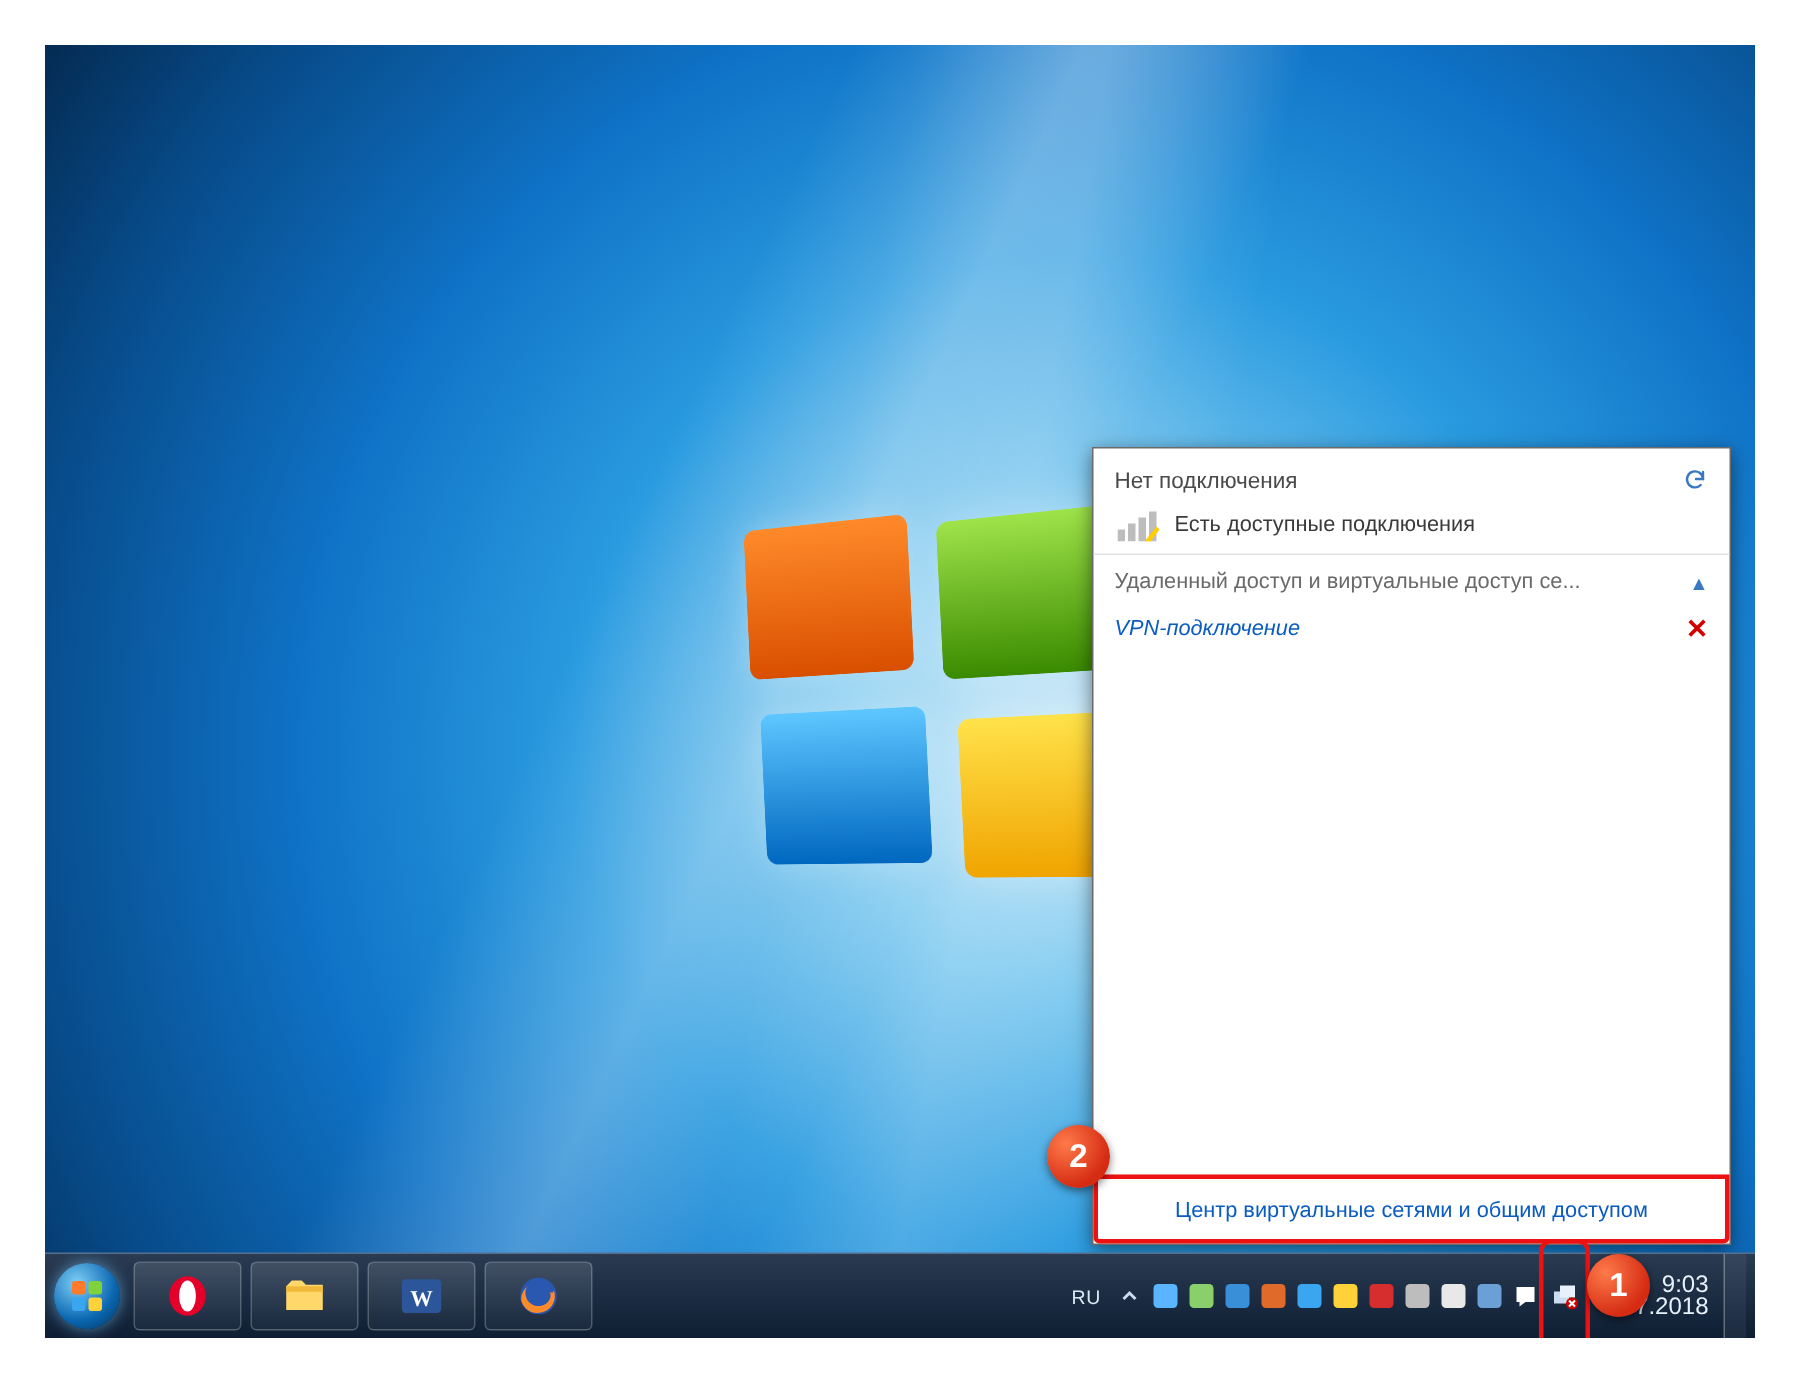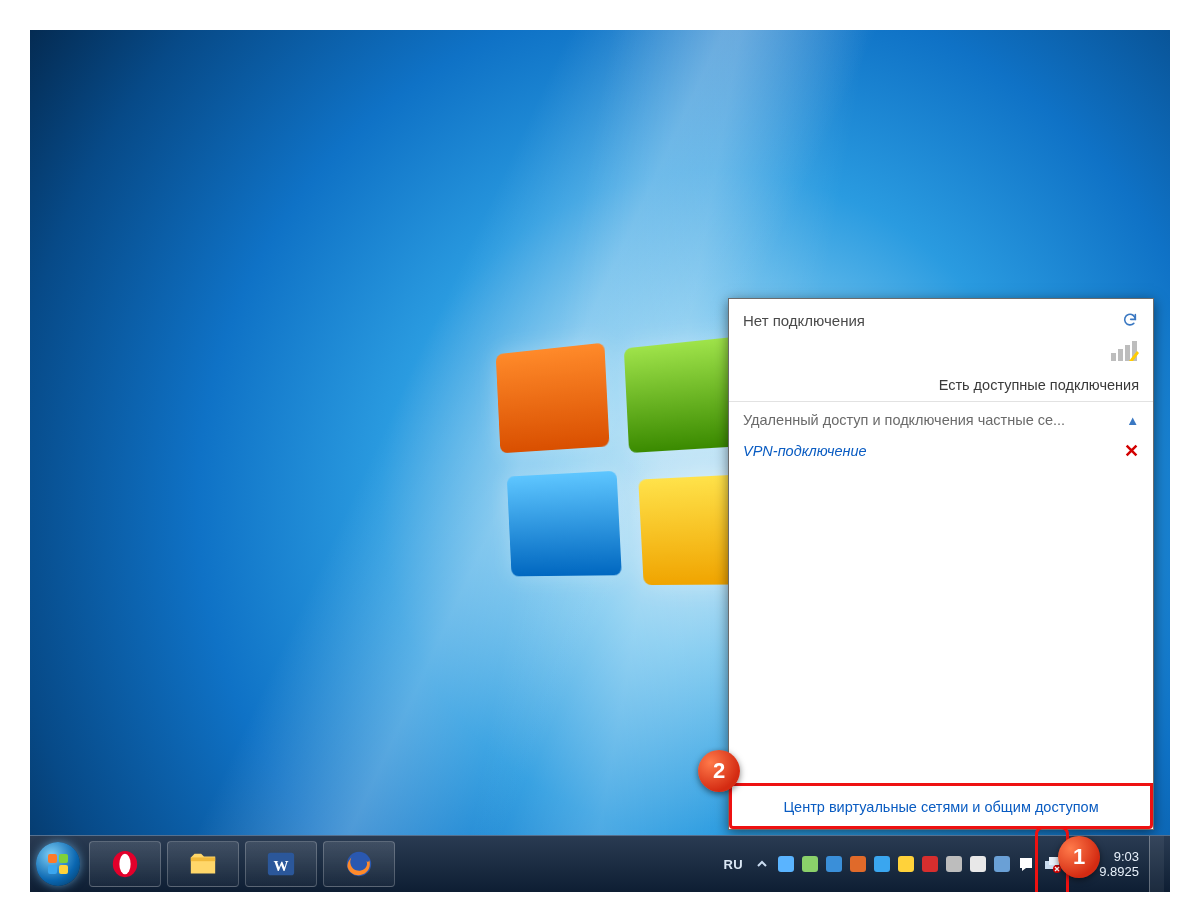--- a/index.html
+++ b/index.html
@@ -77,21 +77,21 @@
     flex-direction: column;
     font-size: 14.5px;
     color: #3a3a3a;
   }
   .np-section { padding: 12px 14px 8px; }
   .np-title { font-size: 15px; color: #4a4a4a; margin-bottom: 10px; display:flex; align-items:center; justify-content:space-between;}
   .np-title .refresh {
     width:18px; height:18px; color:#3a78c2;
     display:flex;align-items:center;justify-content:center;
   }
-  .np-status { display:flex; align-items:flex-end; gap:10px; padding-left:2px;flex-direction:column; }
+  .np-status { display:flex; align-items:center; gap:10px; padding-left:2px; }
   .np-status .sig {
     width: 28px; height: 22px; flex:0 0 28px;
   }
   .np-group {
     border-top: 1px solid #e2e2e2;
     display:flex; align-items:center; justify-content:space-between;
     color:#6a6a6a; padding: 10px 14px 6px;
   }
   .np-group .chev { color:#3a78c2; font-size:13px; }
   .np-item {
@@ -161,30 +161,30 @@
   .taskbtn svg, .taskbtn .ico { width:30px; height:30px; }
 
   .tray {
     margin-left:auto;
     display:flex; align-items:center; gap:2px;
     padding-right:6px;
     height:100%;
     font-size:13px;
   }
   .tray .lang {
-    padding:0 6px; color:#dbe8f5; font-weight:700; letter-spacing:.5px;
+    padding:0 6px; color:#dbe8f5; font-weight:400; letter-spacing:.5px;
   }
   .tray .tico {
     width:22px; height:100%;
     display:flex;align-items:center;justify-content:center;
     cursor:pointer;
   }
   .tray .clock {
     display:flex; flex-direction:column; align-items:flex-end;
-    padding:0 8px; color:#e8f1fb; font-size:13px; line-height:15px;
+    padding:0 8px; color:#e8f1fb; font-size:16px; line-height:15px;
     cursor:pointer;
   }
   .tray .showdesk {
     width:14px; height:100%;
     border-left:1px solid rgba(255,255,255,.3);
     background: rgba(255,255,255,.06);
     cursor:pointer;
   }
   .tray .neticon.highlight {
     outline: 3px solid #e11;
@@ -229,21 +229,21 @@
               <rect x="14" y="6" width="5" height="16" fill="#bdbdbd"></rect>
               <rect x="21" y="2" width="5" height="20" fill="#bdbdbd"></rect>
               <polygon points="18,22 26,12 28,14 22,22" fill="#ffcc00"></polygon>
             </svg>
           </span>
           <span>Есть доступные подключения</span>
         </div>
       </div>
 
       <div class="np-group">
-        <span>Удаленный доступ и подключения частные се...</span>
+        <span>Удаленный доступ и виртуальные доступ се...</span>
         <span class="chev">▲</span>
       </div>
 
       <div class="np-item">
         <a>VPN-подключение</a>
         <span class="xmark">✕</span>
       </div>
 
       <div class="np-spacer"></div>
 
@@ -353,20 +353,20 @@
             </svg>
         </span>
         <span class="tico" title="Звук">
           <svg width="16" height="16" viewBox="0 0 16 16">
               <path d="M2 6h3l4-4v12l-4-4H2z" fill="#e8f1fb"></path>
               <path d="M11 4c2 2 2 6 0 8M13 2c3 3 3 9 0 12" stroke="#e8f1fb" stroke-width="1.4" fill="none"></path>
             </svg>
         </span>
         <div class="clock">
           <span>9:03</span>
-          <span>9.8925</span>
+          <span>7.2018</span>
         </div>
         <div class="showdesk"></div>
       </div>
     </div>
 
   </div>
 </div>
 
 </body></html>

